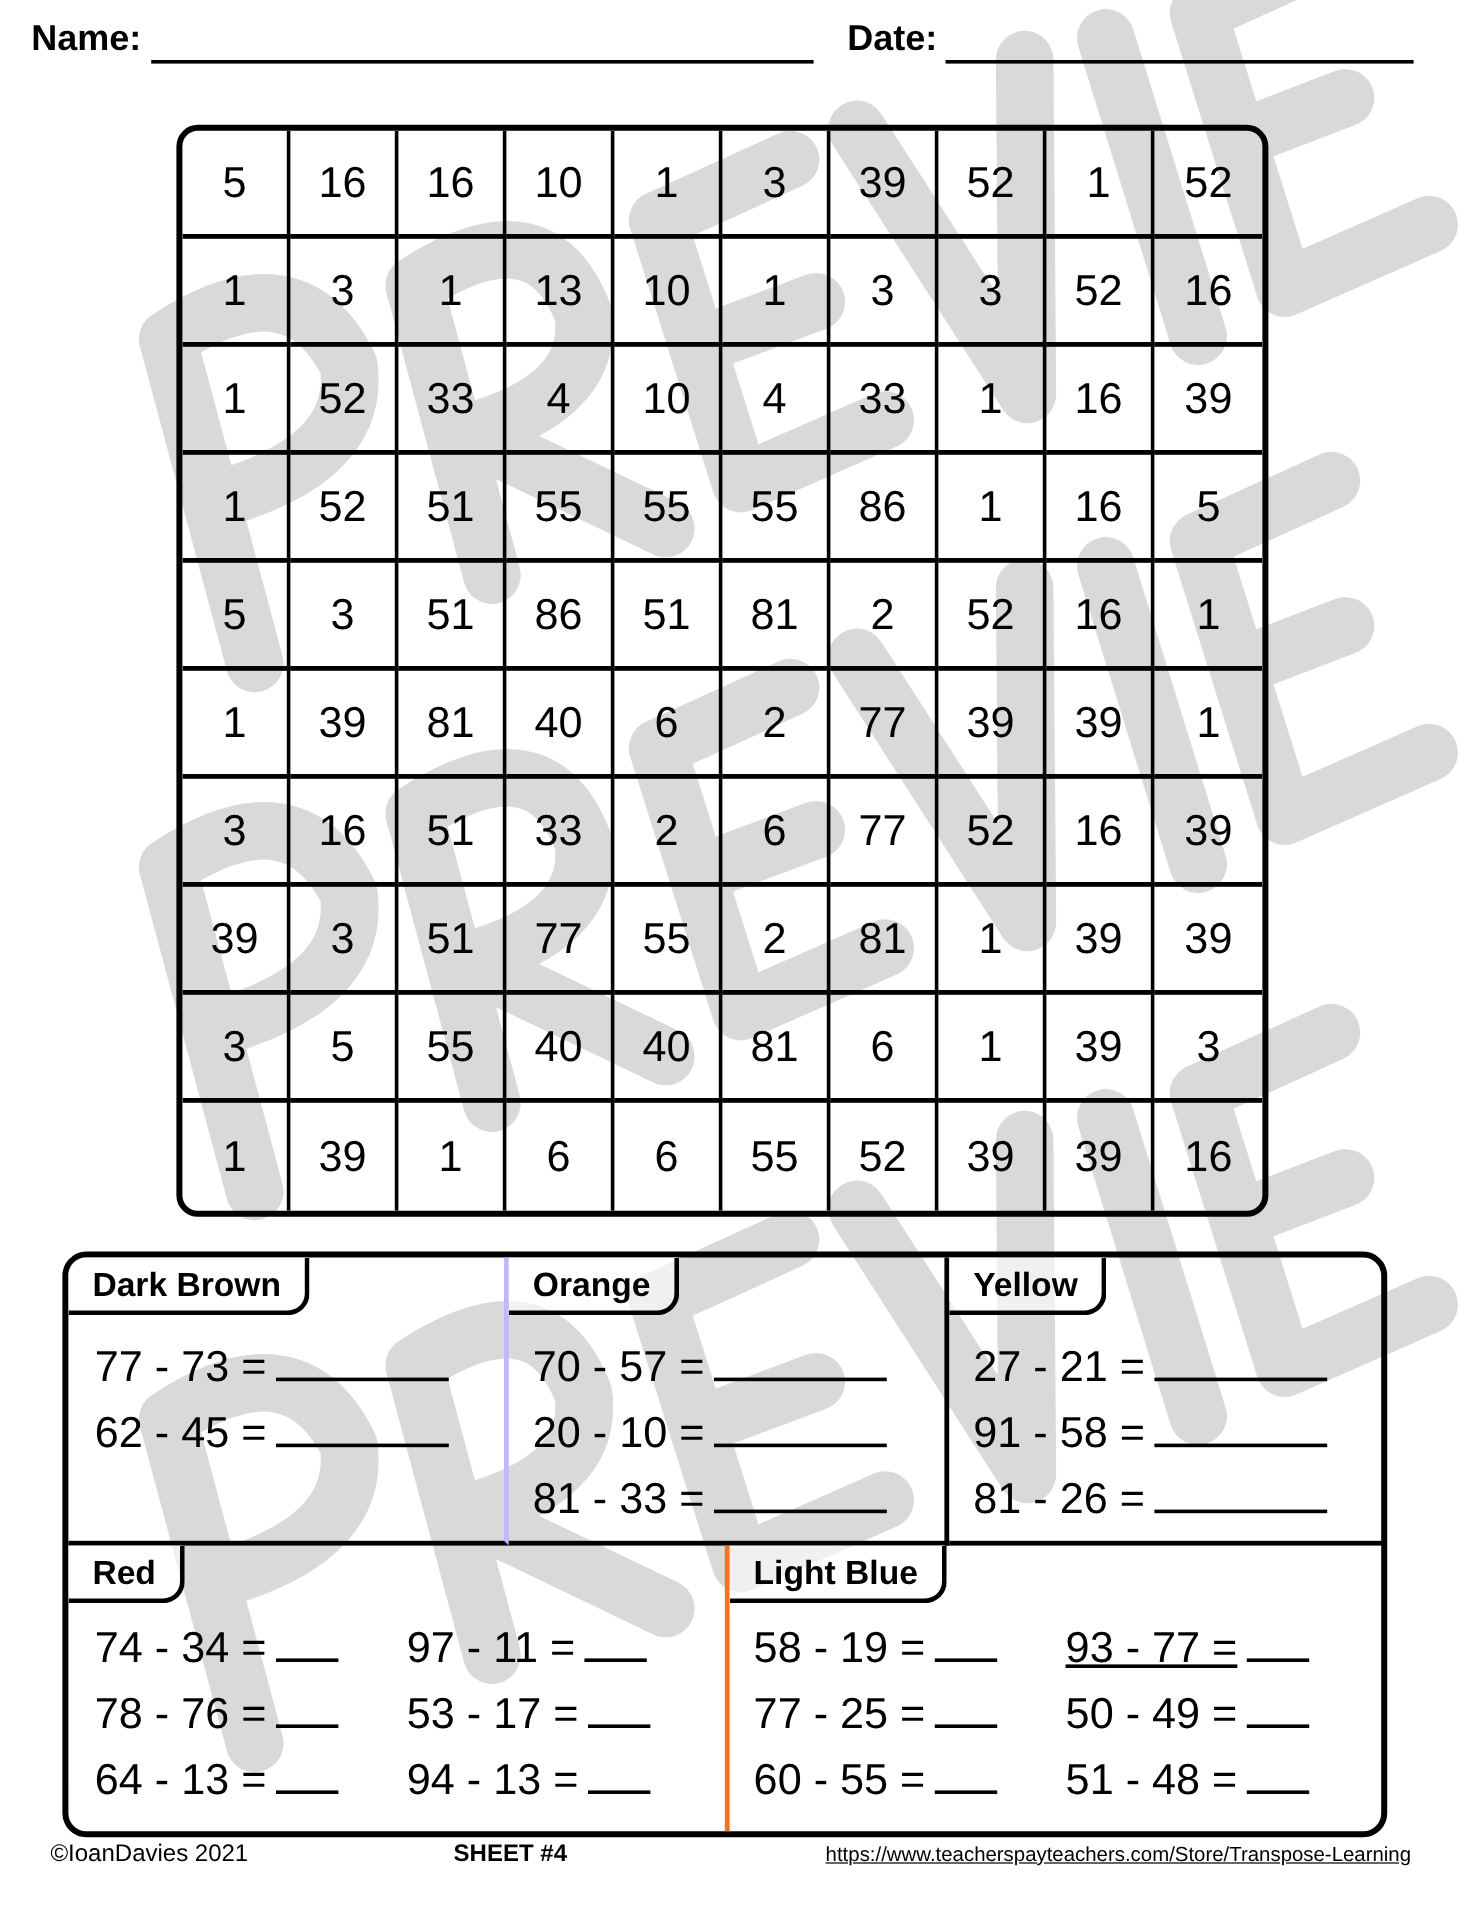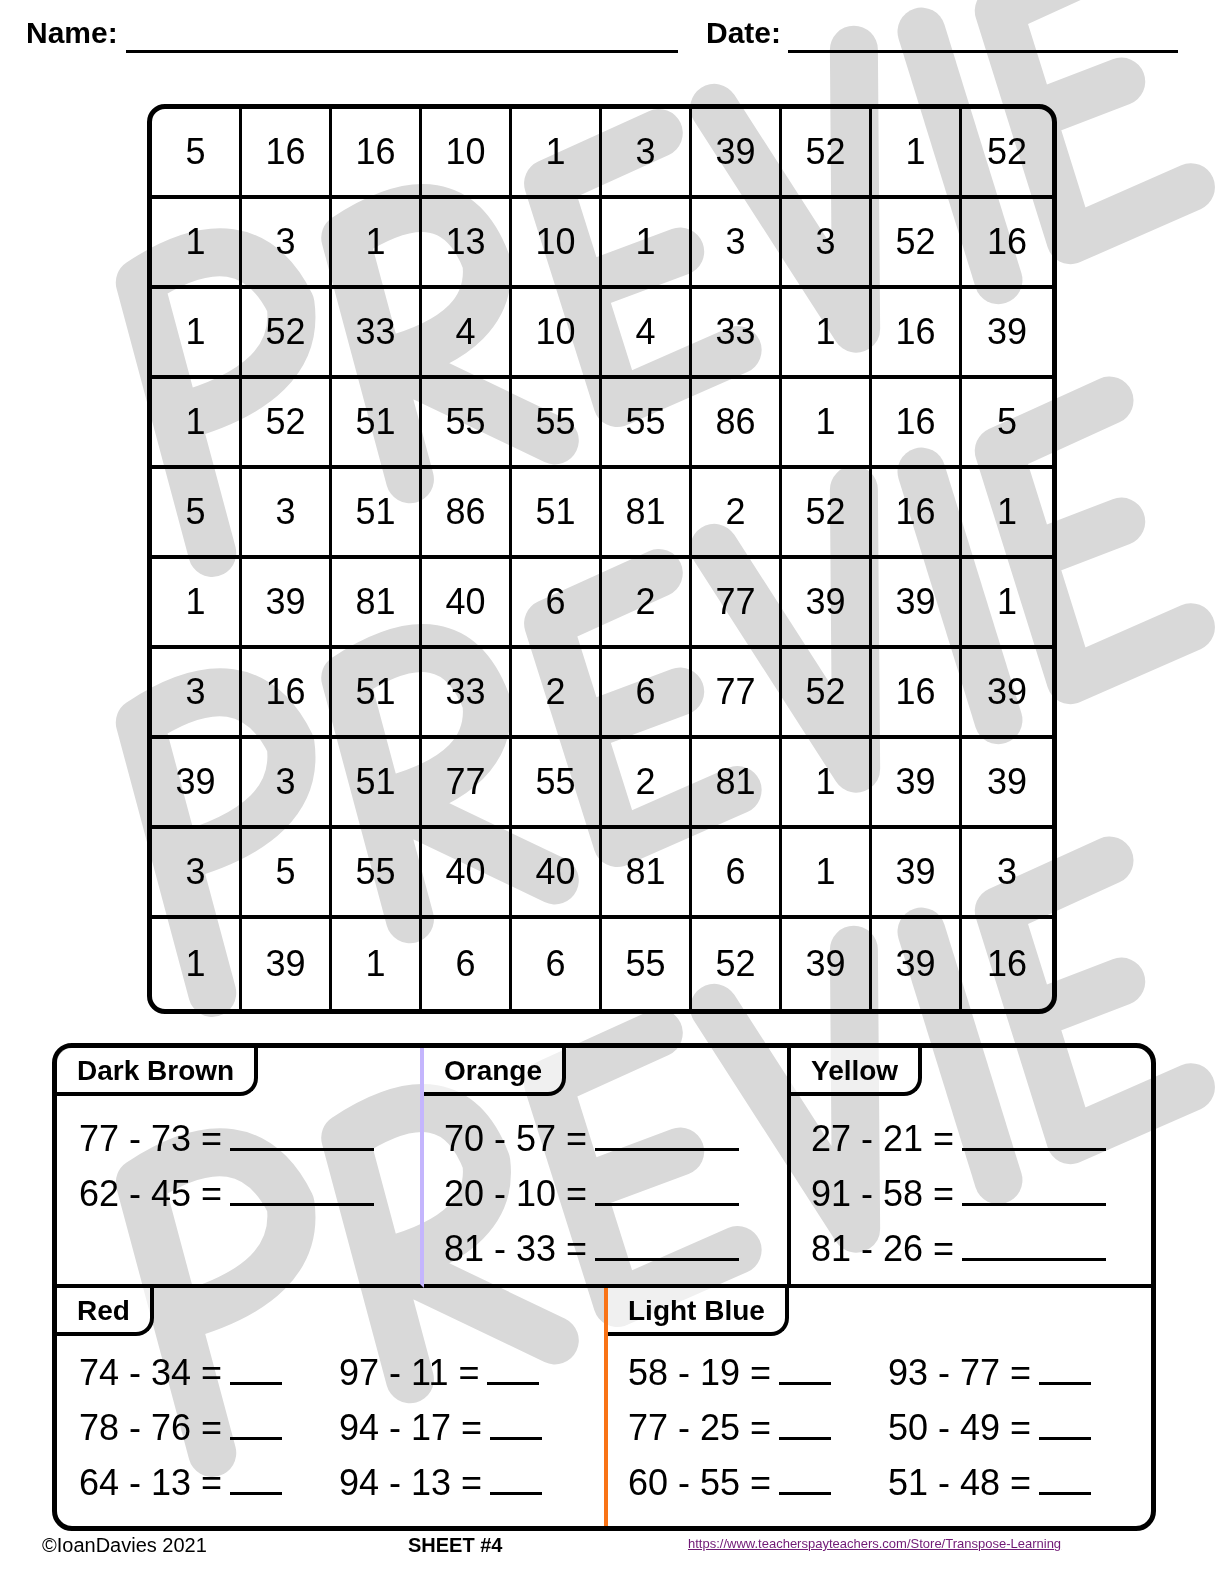--- a/index.html
+++ b/index.html
@@ -26,22 +26,22 @@
   .keybox { position:absolute; left:52px; top:1043px; width:1104px; height:488px;
             border:5px solid #000; border-radius:20px; box-sizing:border-box; }
   .panel { position:absolute; box-sizing:border-box; }
   .panel-title { position:absolute; left:0; top:0; height:48px; padding:0 20px; font-size:28px; font-weight:bold;
                  line-height:46px; border-right:4px solid #000; border-bottom:4px solid #000;
                  border-bottom-right-radius:18px; box-sizing:border-box; background:rgba(255,255,255,0.6); }
   .eq { position:absolute; font-size:36px; white-space:nowrap; }
   .eq .blank { display:inline-block; border-bottom:3px solid #000; height:28px; vertical-align:baseline; margin-left:8px; }
 
   .footer-left { position:absolute; left:42px; top:1534px; font-size:20px; }
-  .footer-mid { position:absolute; left:378px; top:1534px; font-size:20px; font-weight:bold;margin-left:30px; }
-  .footer-right { position:absolute; left:688px; top:1536px; font-size:13px; text-decoration:underline; color:#701a75; }
+  .footer-mid { position:absolute; left:378px; top:1534px; font-size:20px; font-weight:bold; }
+  .footer-right { position:absolute; left:688px; top:1536px; font-size:17px; text-decoration:underline; color:#000000; }
 </style>
 </head>
 <body>
 
 <svg class="watermark" viewBox="0 0 1224 1592">
   <g fill="none" stroke="#d9d9d9" stroke-width="48" stroke-linecap="round" stroke-linejoin="round">
 
     <g transform="translate(110,60) rotate(-15 500 200)">
       <path d="M40 380 L40 100 Q160 60 180 160 Q170 240 40 240"></path>
       <path d="M250 360 L250 110 Q370 70 380 170 Q370 240 260 240 L400 360"></path>
@@ -204,30 +204,30 @@
       <div class="eq" style="left:20px;top:125px;"><span>91 - 58 =</span><span class="blank" style="width:144px;"></span></div>
       <div class="eq" style="left:20px;top:180px;"><span>81 - 26 =</span><span class="blank" style="width:144px;"></span></div>
     </div>
 
     <div class="panel" style="left:0;top:240px;width:551px;height:238px;border-right:4px solid #f97316;">
       <div class="panel-title">Red</div>
       <div class="eq" style="left:22px;top:64px;"><span>74 - 34 =</span><span class="blank" style="width:52px;"></span></div>
       <div class="eq" style="left:22px;top:119px;"><span>78 - 76 =</span><span class="blank" style="width:52px;"></span></div>
       <div class="eq" style="left:22px;top:174px;"><span>64 - 13 =</span><span class="blank" style="width:52px;"></span></div>
       <div class="eq" style="left:282px;top:64px;"><span>97 - 11 =</span><span class="blank" style="width:52px;"></span></div>
-      <div class="eq" style="left:282px;top:119px;"><span>94 - 17 =</span><span class="blank" style="width:52px;"></span></div>
+      <div class="eq" style="left:282px;top:119px;"><span>53 - 17 =</span><span class="blank" style="width:52px;"></span></div>
       <div class="eq" style="left:282px;top:174px;"><span>94 - 13 =</span><span class="blank" style="width:52px;"></span></div>
     </div>
 
     <div class="panel" style="left:551px;top:240px;width:544px;height:270px;">
       <div class="panel-title">Light Blue</div>
       <div class="eq" style="left:20px;top:64px;"><span>58 - 19 =</span><span class="blank" style="width:52px;"></span></div>
       <div class="eq" style="left:20px;top:119px;"><span>77 - 25 =</span><span class="blank" style="width:52px;"></span></div>
       <div class="eq" style="left:20px;top:174px;"><span>60 - 55 =</span><span class="blank" style="width:52px;"></span></div>
-      <div class="eq" style="left:280px;top:64px;"><span>93 - 77 =</span><span class="blank" style="width:52px;"></span></div>
+      <div class="eq" style="left:280px;top:64px;text-decoration:underline;"><span>93 - 77 =</span><span class="blank" style="width:52px;"></span></div>
       <div class="eq" style="left:280px;top:119px;"><span>50 - 49 =</span><span class="blank" style="width:52px;"></span></div>
       <div class="eq" style="left:280px;top:174px;"><span>51 - 48 =</span><span class="blank" style="width:52px;"></span></div>
     </div>
   </div>
 
   <div class="footer-left">©IoanDavies 2021</div>
   <div class="footer-mid">SHEET #4</div>
   <div class="footer-right">https://www.teacherspayteachers.com/Store/Transpose-Learning</div>
 </div>
 

